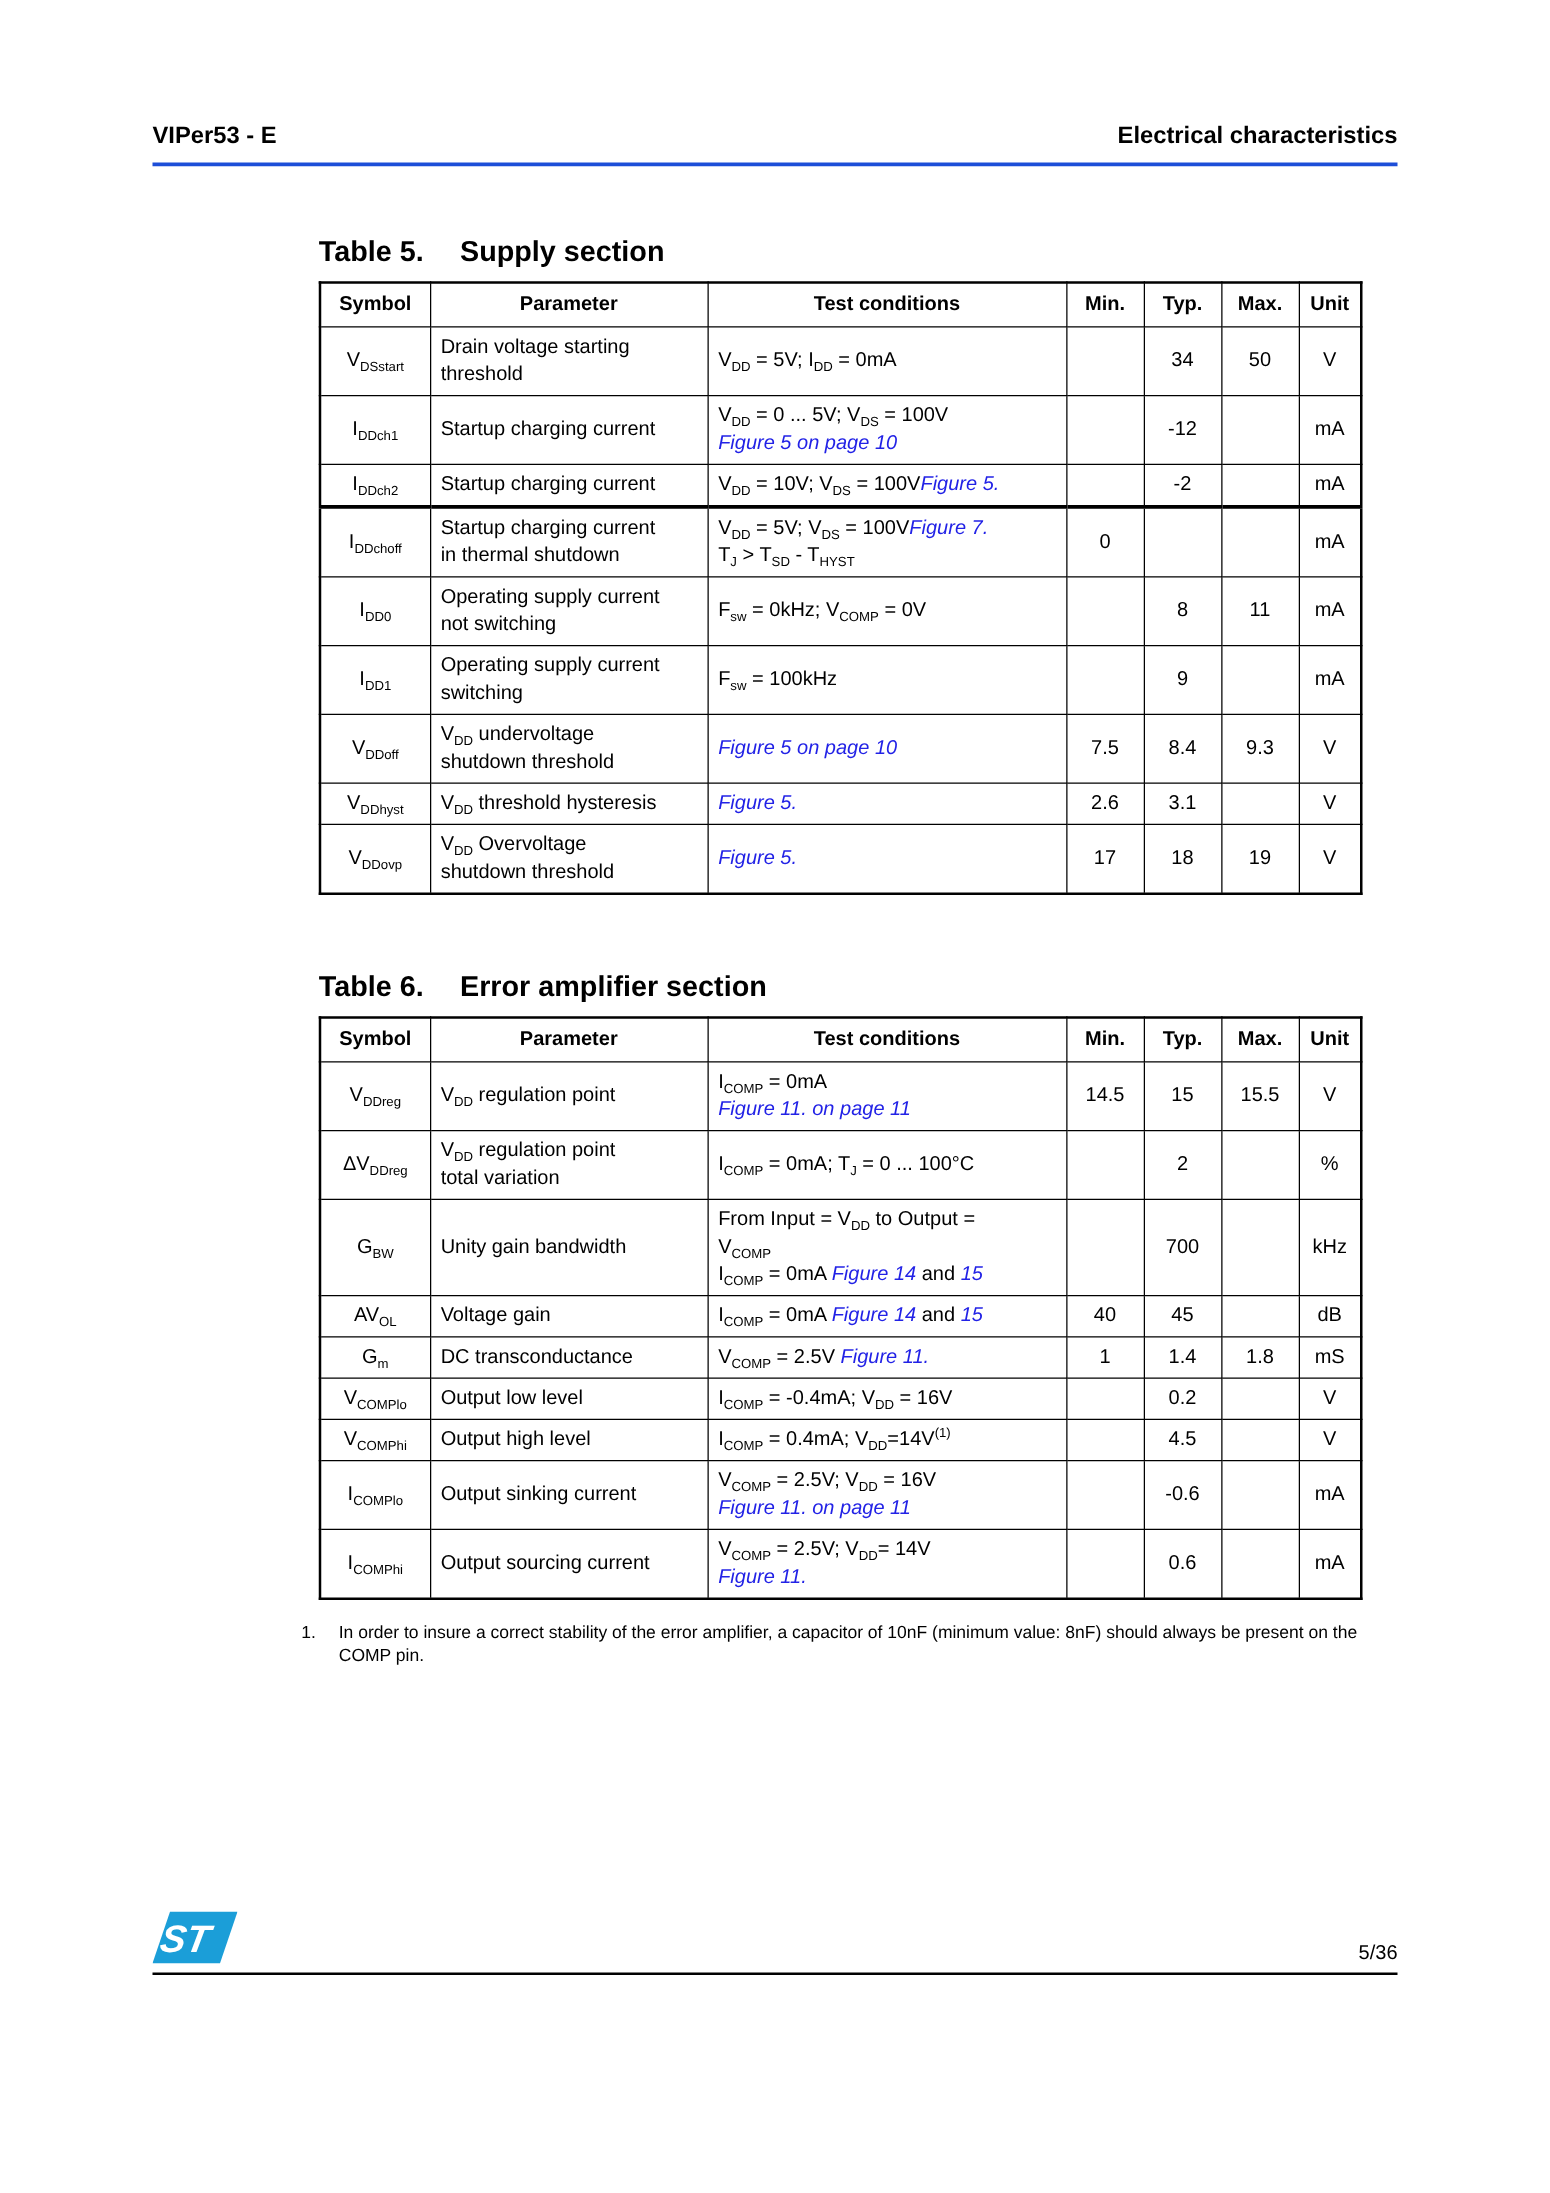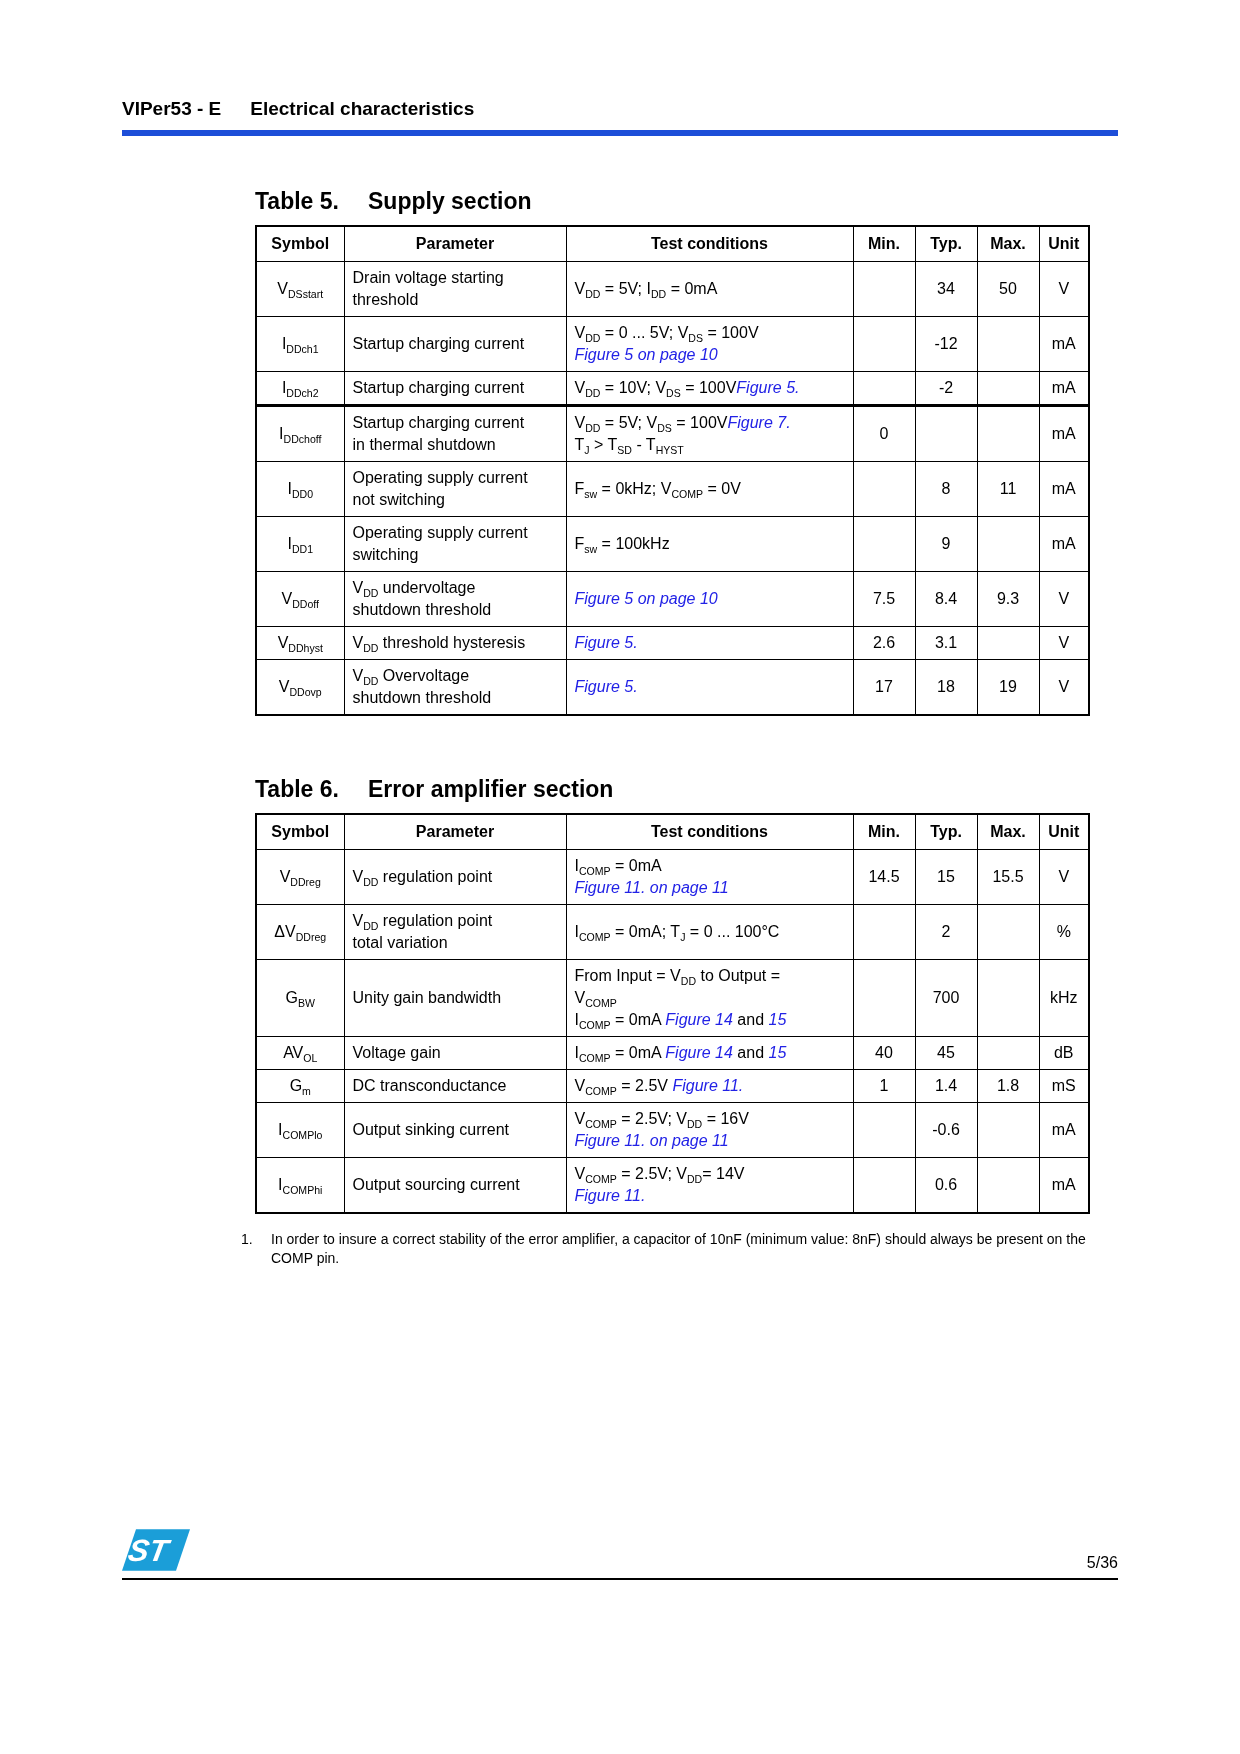--- a/index.html
+++ b/index.html
@@ -8,24 +8,24 @@
     width: 1240px; height: 1754px;
     position: relative;
     color: #000;
     font-family: "Liberation Sans", sans-serif;
     overflow: hidden;
   }
 
   
   .page-header {
     position: absolute; top: 98px; left: 122px; width: 996px;
-    display: flex; justify-content: flex-start; align-items: flex-end;
+    display: flex; justify-content: space-between; align-items: flex-end;
     font-size: 19px; font-weight: bold;
     padding-bottom: 10px;
-    border-bottom: 6px solid #1d4ed8;
+    border-bottom: 3px solid #1d4ed8;
     gap: 29px;
   }
 
   
   .content { position: absolute; top: 188px; left: 255px; width: 840px; }
 
   .table-block + .table-block { margin-top: 60px; }
 
   .table-title { font-size: 23px; font-weight: bold; margin-bottom: 10px; }
   .table-title .table-label { display: inline-block; width: 113px; }
@@ -274,20 +274,38 @@
               <tr>
                 <td class="center">G<sub>m</sub></td>
                 <td>DC transconductance</td>
                 <td>V<sub>COMP</sub> = 2.5V <span class="fig-link">Figure 11.</span></td>
                 <td class="center">1</td>
                 <td class="center">1.4</td>
                 <td class="center">1.8</td>
                 <td class="center">mS</td>
               </tr>
               <tr>
+                <td class="center">V<sub>COMPlo</sub></td>
+                <td>Output low level</td>
+                <td>I<sub>COMP</sub> = -0.4mA; V<sub>DD</sub> = 16V</td>
+                <td class="center"></td>
+                <td class="center">0.2</td>
+                <td class="center"></td>
+                <td class="center">V</td>
+              </tr>
+              <tr>
+                <td class="center">V<sub>COMPhi</sub></td>
+                <td>Output high level</td>
+                <td>I<sub>COMP</sub> = 0.4mA; V<sub>DD</sub>=14V<sup>(1)</sup></td>
+                <td class="center"></td>
+                <td class="center">4.5</td>
+                <td class="center"></td>
+                <td class="center">V</td>
+              </tr>
+              <tr>
                 <td class="center">I<sub>COMPlo</sub></td>
                 <td>Output sinking current</td>
                 <td>V<sub>COMP</sub> = 2.5V; V<sub>DD</sub> = 16V<br><span class="fig-link">Figure 11. on page 11</span></td>
                 <td class="center"></td>
                 <td class="center">-0.6</td>
                 <td class="center"></td>
                 <td class="center">mA</td>
               </tr>
               <tr>
                 <td class="center">I<sub>COMPhi</sub></td>

